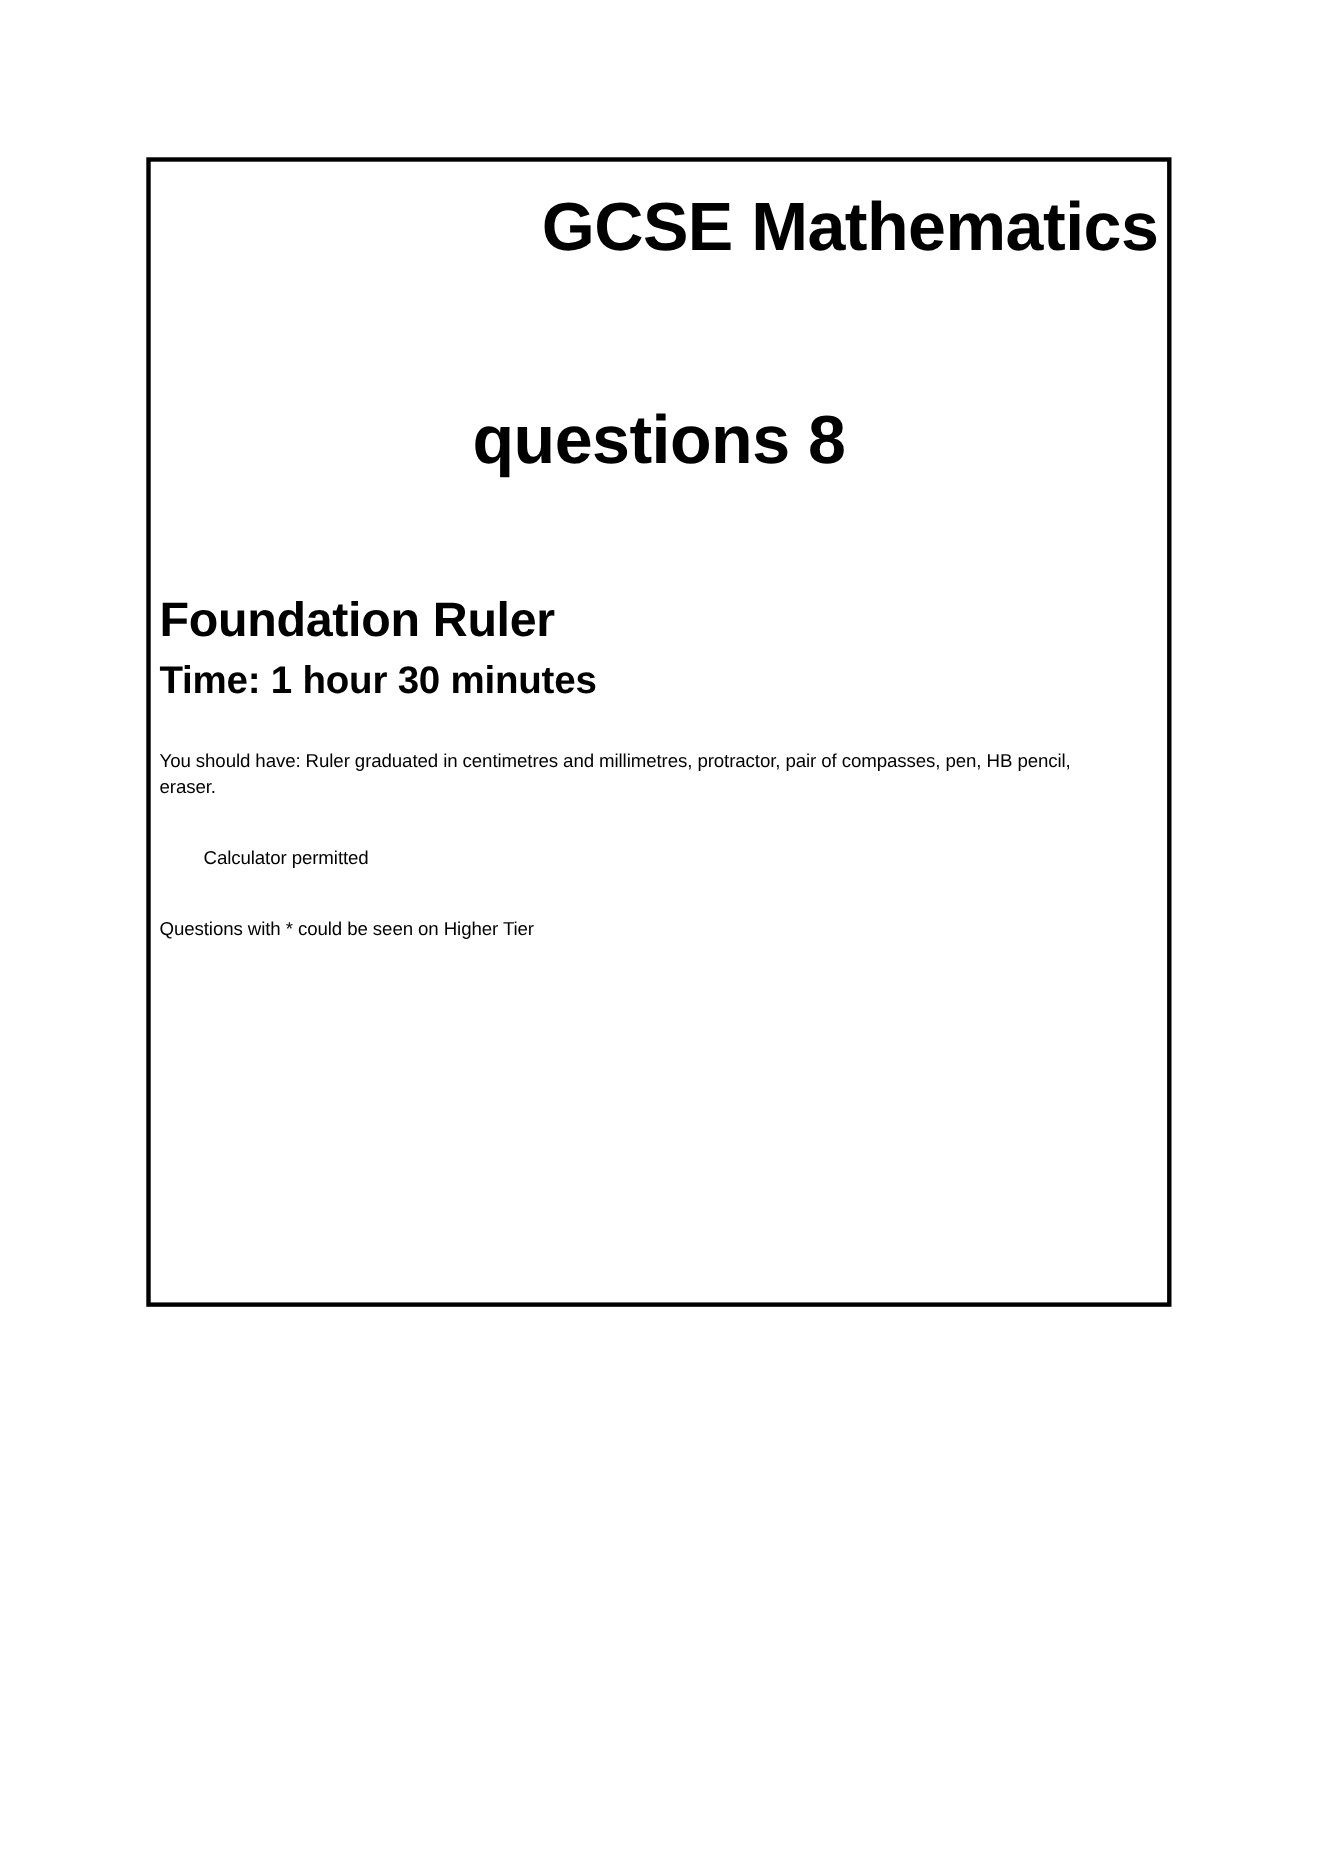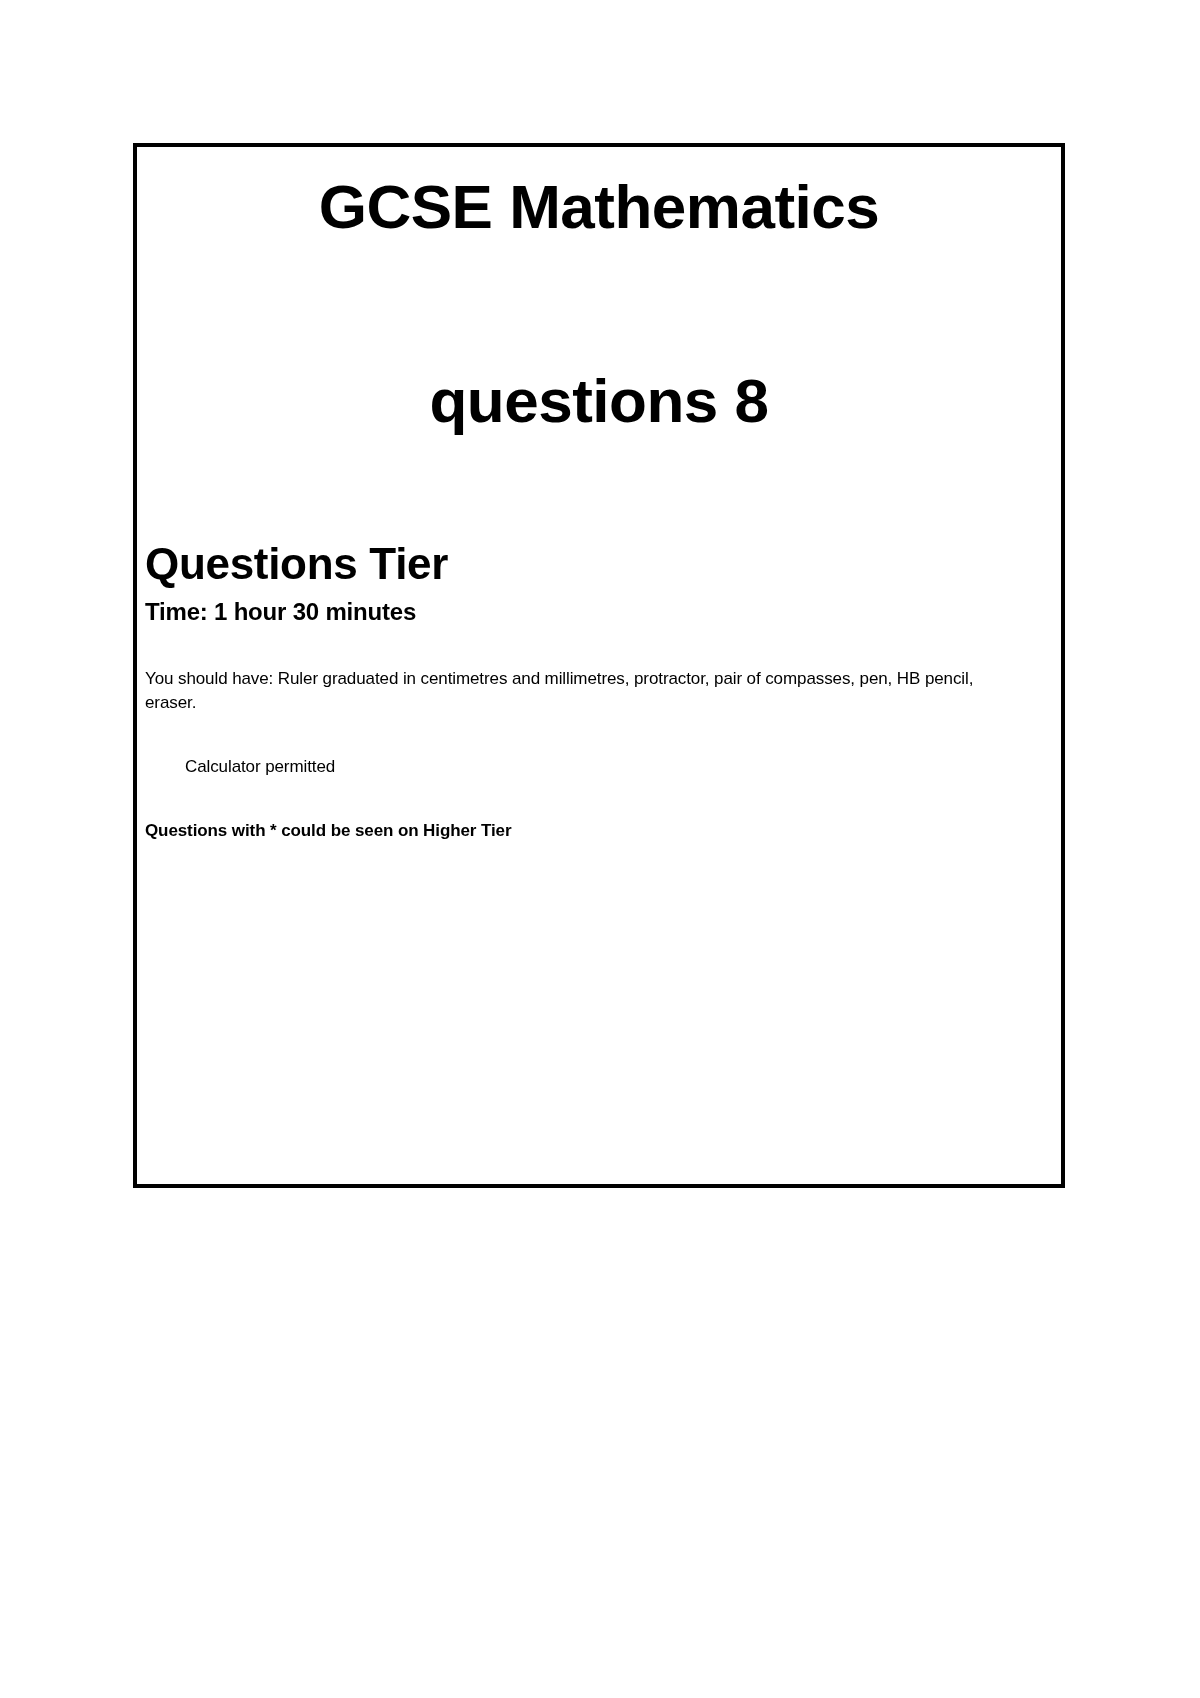--- a/index.html
+++ b/index.html
@@ -41,41 +41,42 @@
   
   .title-block {
     text-align: center;
     font-weight: bold;
     font-size: 62px;
     line-height: 1.22;
     letter-spacing: -0.5px;
   }
   #title-primary {
     margin-top: 22px;
+    text-align: right;
   }
   #title-secondary {
     margin-top: 118px;
   }
   .title-line {
     display: block;
     white-space: nowrap;
   }
 
   
   #tier-heading {
     margin-top: 100px;
     font-size: 44px;
     font-weight: bold;
     line-height: 1.18;
     letter-spacing: -0.3px;
     text-align: left;
   }
   #time-heading {
     margin-top: 8px;
-    font-size: 24px;
+    font-size: 35px;
     font-weight: bold;
     line-height: 1.2;
     letter-spacing: -0.2px;
     text-align: left;
   }
 
   
   .body-para {
     font-size: 17px;
     line-height: 1.42;
@@ -86,38 +87,37 @@
   }
   #para-equipment {
     margin-top: 40px;
   }
   #para-calculator {
     margin-top: 40px;
     margin-left: 40px;
   }
   #para-starred {
     margin-top: 40px;
-    font-weight: bold;
   }
 </style>
 </head>
 <body>
 
 <div id="cover-box">
   <div class="inner">
 
     <div id="title-primary" class="title-block">
       <span class="title-line">GCSE Mathematics</span>
     </div>
 
     <div id="title-secondary" class="title-block">
       <span class="title-line">questions 8</span>
     </div>
 
-    <div id="tier-heading">Questions Tier</div>
+    <div id="tier-heading">Foundation Ruler</div>
 
     <div id="time-heading">Time: 1 hour 30 minutes</div>
 
     <div id="para-equipment" class="body-para">
       <span>You should have: Ruler graduated in centimetres and millimetres,</span>
       <span>protractor, pair of compasses, pen, HB pencil, eraser.</span>
     </div>
 
     <div id="para-calculator" class="body-para">Calculator permitted</div>
 

